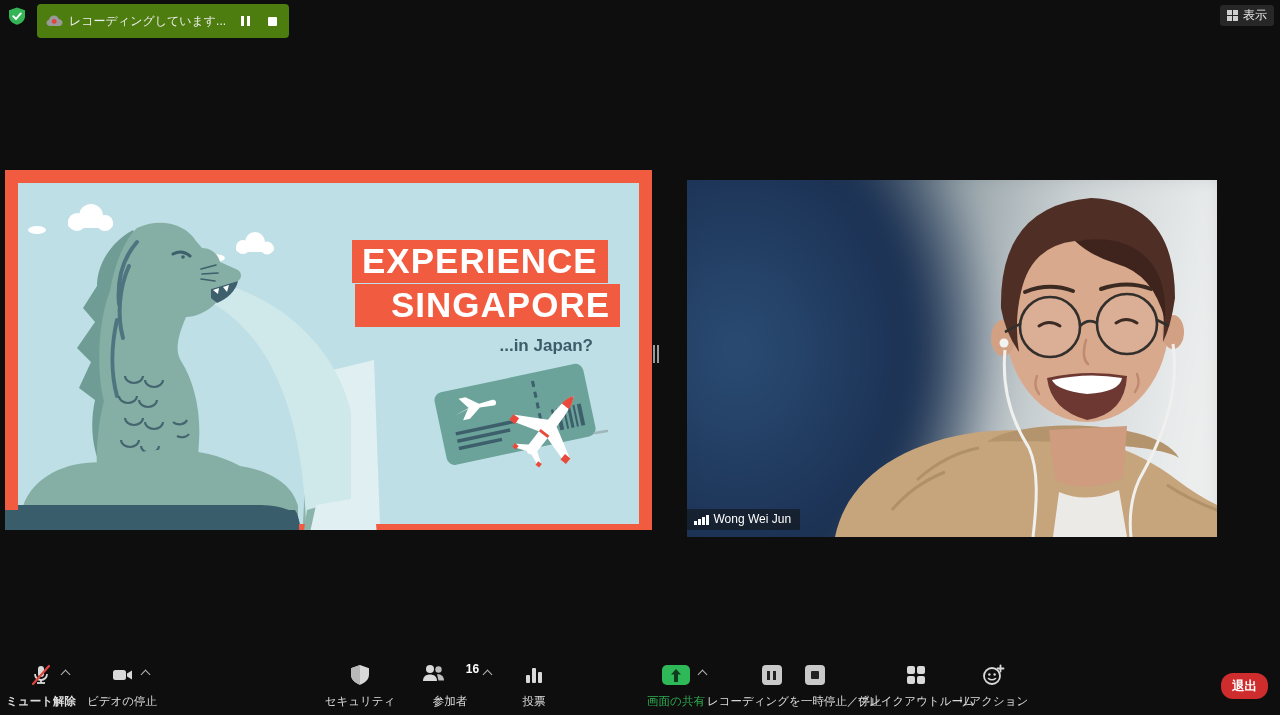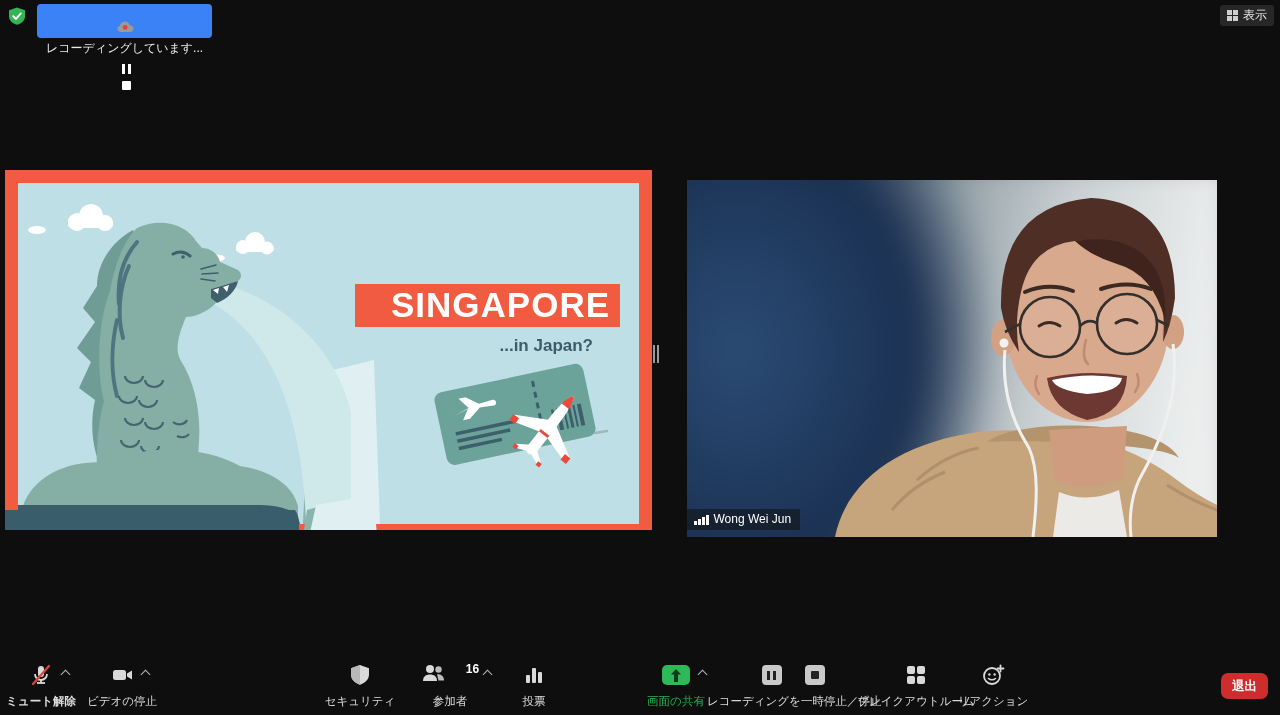--- a/index.html
+++ b/index.html
@@ -2,22 +2,22 @@
 <html><head>
 <meta charset="utf-8">
 <style>
   html,body{margin:0;padding:0;background:#000;}
   *{box-sizing:border-box;}
   .screen{position:relative;width:1280px;height:715px;background:#0e0e0e;overflow:hidden;
           font-family:"Liberation Sans","DejaVu Sans",sans-serif;}
 
   
   .shield-badge{position:absolute;left:8px;top:7px;width:18px;height:18px;}
-  .rec-pill{position:absolute;left:37px;top:4px;height:23px;background:#3b82f6;border-radius:4px;
-            display:flex;align-items:center;padding:17px 9px;gap:7px;flex-direction:column;}
+  .rec-pill{position:absolute;left:37px;top:4px;height:23px;background:#4d7c0f;border-radius:4px;
+            display:flex;align-items:center;padding:17px 9px;gap:7px;}
   .cloud-ico{position:relative;width:16px;height:12px;}
   .cloud-ico svg{display:block;}
   .rec-text{color:#ededed;font-size:12px;white-space:nowrap;}
   .pill-btn{display:flex;align-items:center;justify-content:center;width:16px;height:15px;cursor:pointer;margin-left:4px;}
   .pause-glyph{display:flex;gap:3px;}
   .pause-glyph i{display:block;width:3px;height:10px;background:#fff;}
   .stop-glyph{display:block;width:9px;height:9px;background:#fff;border-radius:1px;}
   .view-btn{position:absolute;right:6px;top:5px;height:21px;background:#272727;border-radius:3px;
             display:flex;align-items:center;gap:5px;padding:0 7px;color:#e8e8e8;font-size:12px;cursor:pointer;}
   .grid-ico{display:grid;grid-template-columns:5px 5px;grid-template-rows:5px 5px;gap:1px;}
@@ -63,21 +63,21 @@
   .count{color:#fff;font-size:12px;font-weight:bold;transform:translateY(-6px);}
   .share-ico{width:28px;height:20px;background:#2eb858;border-radius:5px;display:flex;align-items:center;justify-content:center;}
   .tool.share .lbl{color:#2fae52;}
   .recbtn{width:20px;height:20px;background:#c9c9c9;border-radius:4px;display:flex;align-items:center;justify-content:center;}
   .recbtn .pb{display:flex;gap:2.5px;}
   .recbtn .pb i{display:block;width:3px;height:9px;background:#222;}
   .recbtn .sq{display:block;width:8px;height:8px;background:#222;border-radius:1px;}
   .recbtn + .recbtn{margin-left:4px;}
   .breakout-ico{display:grid;grid-template-columns:8px 8px;grid-template-rows:8px 8px;gap:2.5px;}
   .breakout-ico i{background:#d9d9d9;border-radius:2px;display:block;}
-  .leave-btn{position:absolute;left:1221px;top:673px;width:47px;height:26px;background:#cf2d2d;border-radius:7px;
+  .leave-btn{position:absolute;left:1221px;top:673px;width:47px;height:26px;background:#cf2d2d;border-radius:12px;
              color:#fff;font-size:12.5px;font-weight:bold;display:flex;align-items:center;justify-content:center;cursor:pointer;}
 </style>
 </head>
 <body>
 
 <div class="screen">
 
   <div class="shield-badge">
     <svg width="18" height="18" viewBox="0 0 18 18">
       <path d="M9,0.5 L17,3.2 V9.2 C17,13.6 13.4,16.4 9,17.8 C4.6,16.4 1,13.6 1,9.2 V3.2 Z" fill="#35b456"></path>
@@ -210,20 +210,21 @@
       <line x1="590" y1="263" x2="602" y2="261" stroke="#9fb6ba" stroke-width="2.5" stroke-linecap="round"></line>
 
       <path d="M0,0 H647 V367 H0 Z M13,13 V354 H634 V13 Z" fill="#f15b40" fill-rule="evenodd"></path>
 
       <rect x="0" y="340" width="290" height="27" fill="#3a5d6b"></rect>
       <path d="M290,340 C293,344 294,349 294,354 L294,367 L290,367 Z" fill="#3a5d6b"></path>
       <polygon points="298,367 302,340 316,336 313,367" fill="#8ab3ab"></polygon>
       <polygon points="304,367 311,335 369,325 372,367" fill="#e0eff1"></polygon>
       <rect x="0" y="360" width="647" height="7" fill="#0e0e0e"></rect>
     </svg>
+    <div class="banner one">EXPERIENCE</div>
     <div class="banner two">SINGAPORE</div>
     <div class="slide-sub">...in Japan?</div>
   </div>
 
   <div class="pane-divider">
       <i></i>
       <i></i>
     </div>
 
   <div class="video">

